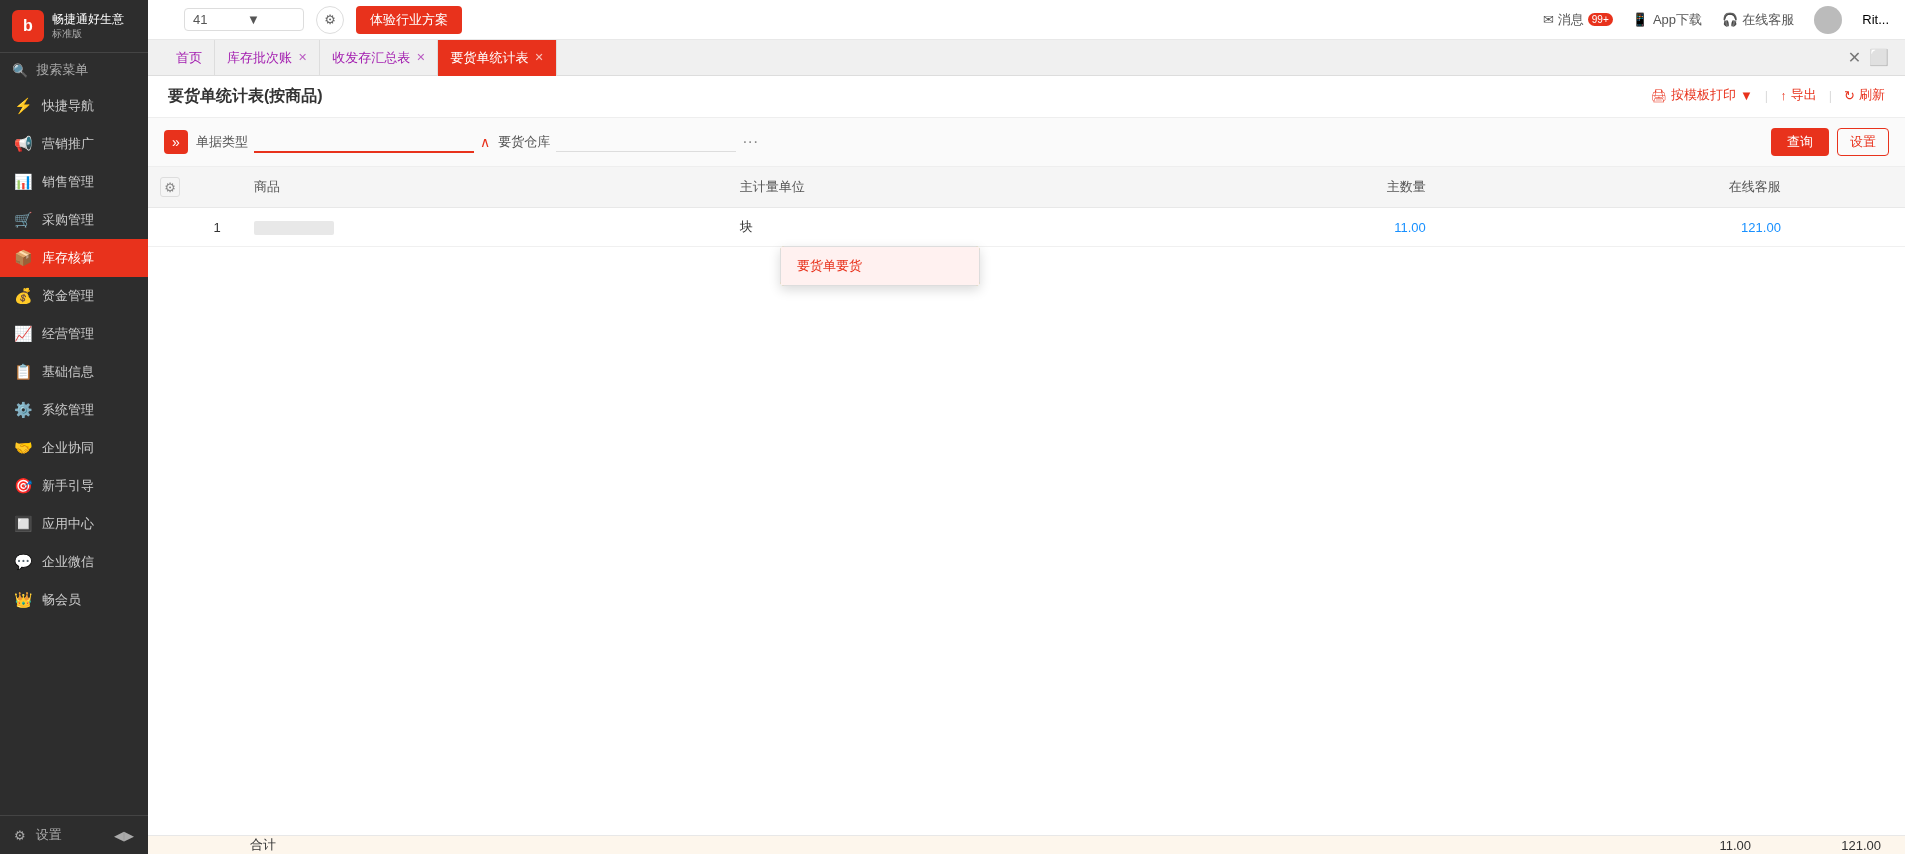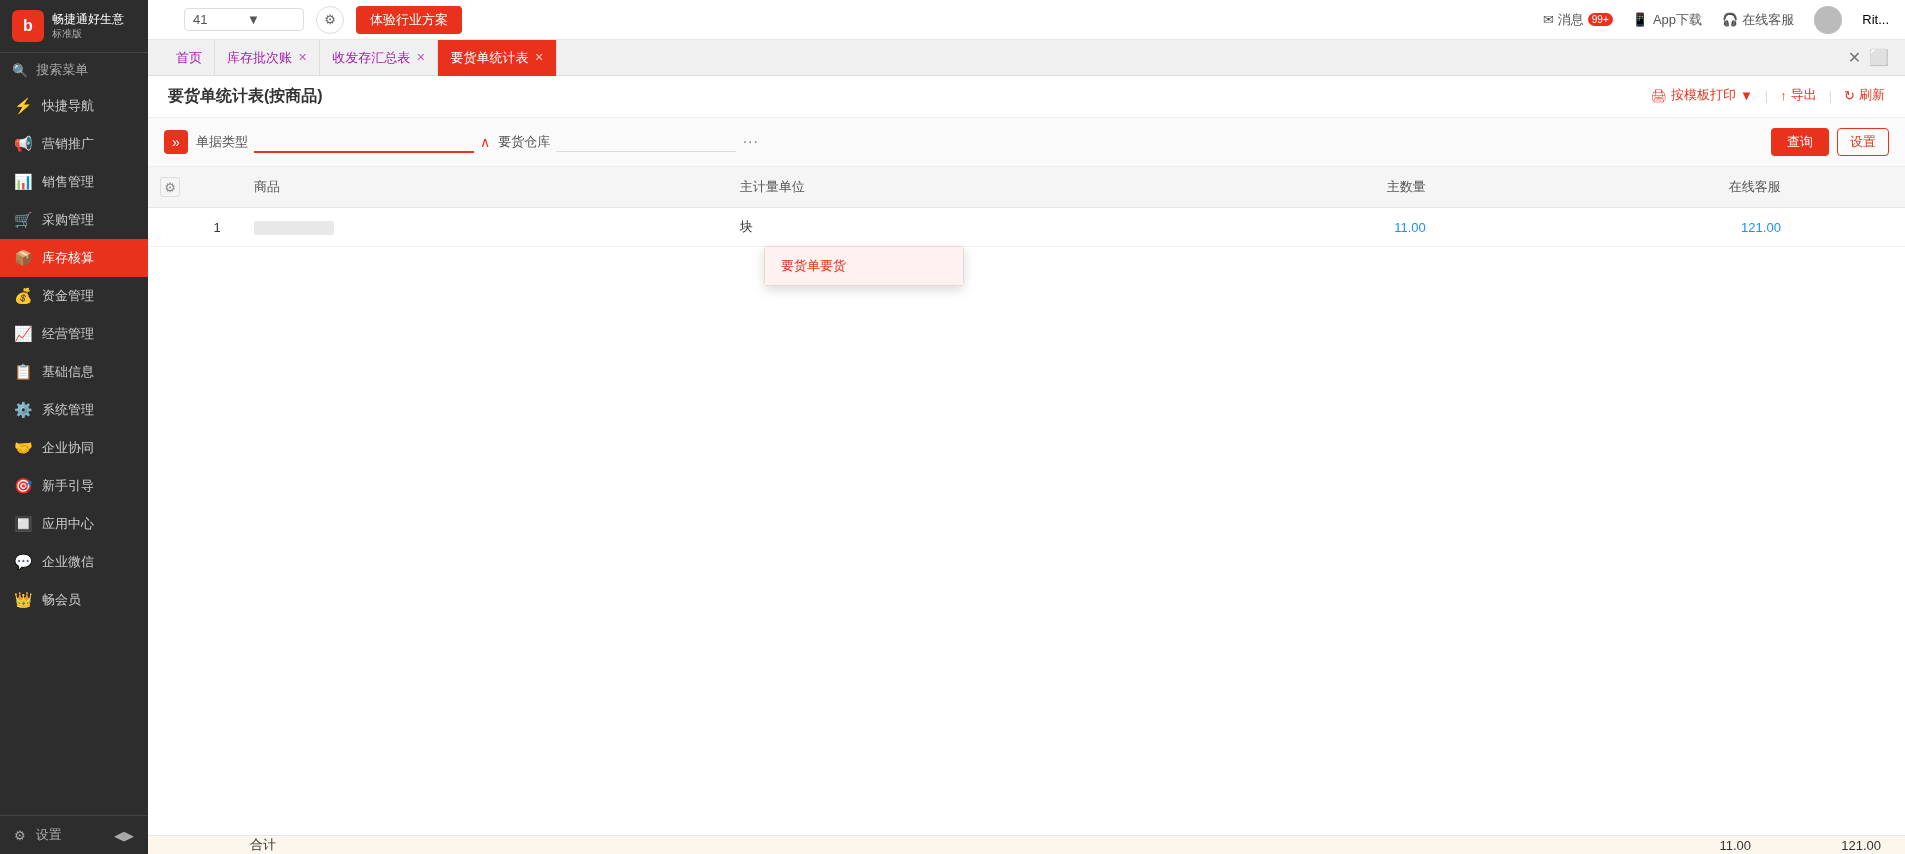--- a/index.html
+++ b/index.html
@@ -366,21 +366,21 @@
       border-radius: 4px;
       padding: 4px 12px;
       cursor: pointer;
       font-size: 13px;
     }
 
     
     .dropdown-overlay {
       position: absolute;
       top: 170px;
-      left: 616px;
+      left: 632px;
       background: #eab308;
       border: 1px solid #ddd;
       border-radius: 4px;
       box-shadow: 0 4px 12px rgba(0,0,0,0.15);
       z-index: 100;
       min-width: 200px;
     }
     .dropdown-item {
       padding: 10px 16px;
       cursor: pointer;

